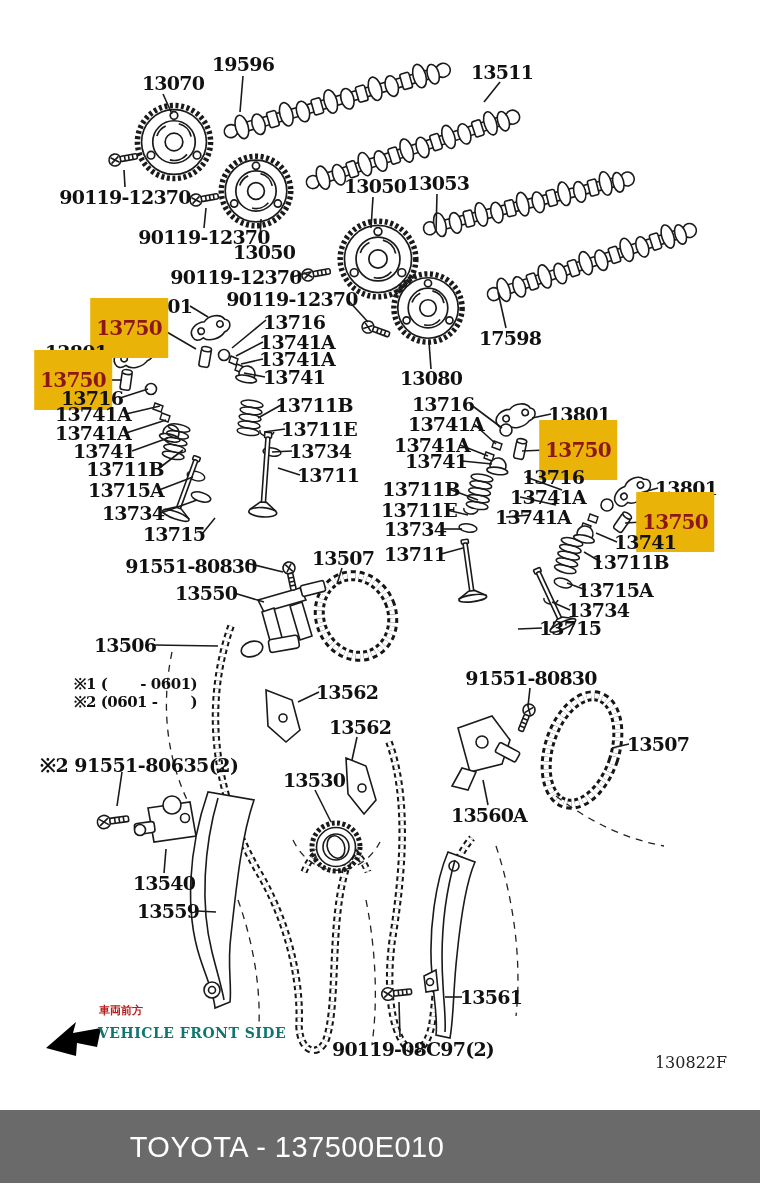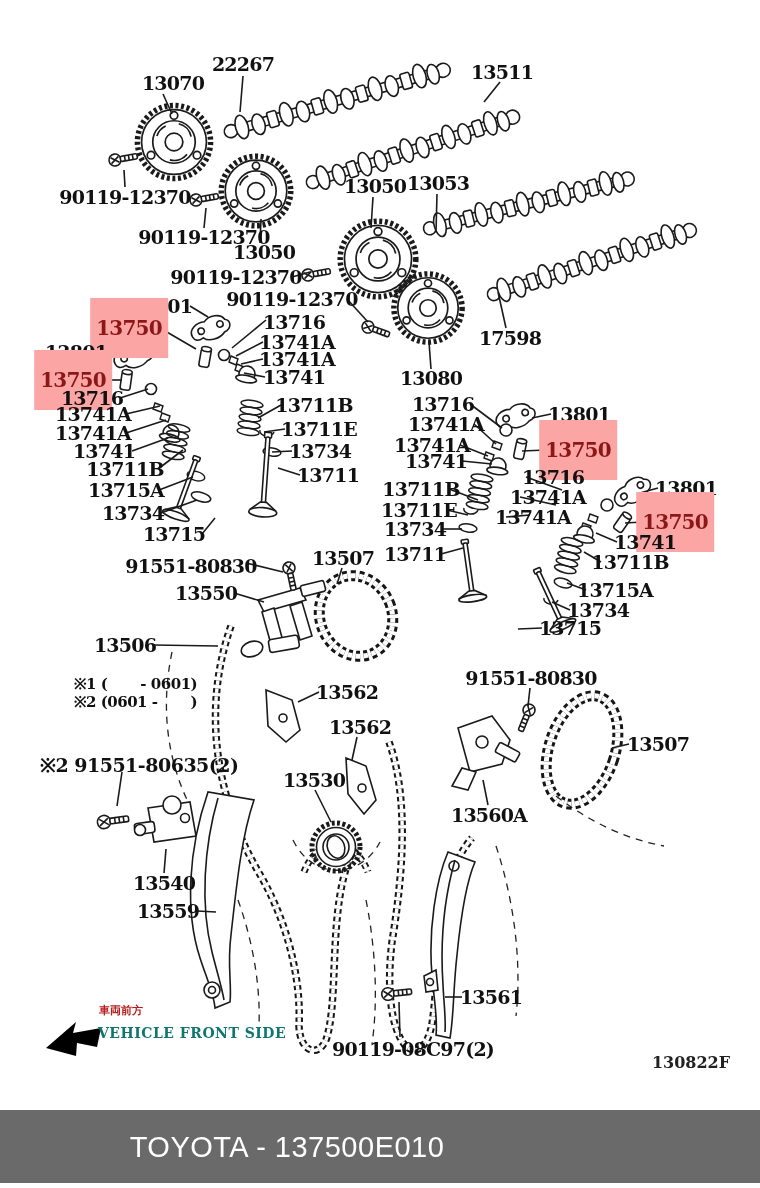--- a/index.html
+++ b/index.html
@@ -2,28 +2,28 @@
 <html><head>
 <meta charset="utf-8">
 <style>
   html,body{margin:0;padding:0;background:#fff;}
   #stage{position:relative;width:760px;height:1188px;background:#fff;overflow:hidden;
          font-family:"DejaVu Serif", serif;}
   #art, #leads{position:absolute;left:0;top:0;}
   #leads{pointer-events:none;}
   .lbl{position:absolute;transform:translate(-50%,-50%);white-space:nowrap;
        font-weight:bold;font-size:19px;letter-spacing:-0.8px;color:#111;line-height:1;}
-  .lbl.hl{background:#fca5a5;color:#8c1717;padding:20px 6px;font-size:20px;}
+  .lbl.hl{background:#eab308;color:#8c1717;padding:20px 6px;font-size:20px;}
   .note{position:absolute;font-weight:bold;color:#111;white-space:pre;line-height:1;}
   .note.small{font-size:15px;letter-spacing:-0.5px;margin-left:24px;}
   .note.big{font-size:19px;letter-spacing:-0.5px;}
   #front-jp{position:absolute;left:99px;top:1003px;font-size:11px;font-weight:bold;color:#b91c1c;}
   #front-en{position:absolute;left:98px;top:1025px;font-size:14px;font-weight:bold;letter-spacing:0.5px;color:#0f766e;}
   #drawing-code{position:absolute;left:691px;top:1062px;transform:translate(-50%,-50%);
-       font-size:16px;font-weight:bold;color:#222;letter-spacing:0;}
+       font-size:16px;font-weight:normal;color:#222;letter-spacing:0;}
   #footer{position:absolute;left:0;top:1110px;width:760px;height:73px;background:#6a6a6a;}
   #footer span{position:absolute;top:50%;transform:translate(-50%,-50%);color:#fff;
        font-family:"Liberation Sans", sans-serif;font-size:29px;letter-spacing:0.5px;}
   #footer .fl{left:287px;} #footer .fr{left:553px;}
   svg *{vector-effect:non-scaling-stroke;}
 </style>
 </head>
 <body>
 
 <div id="stage">
@@ -300,21 +300,21 @@
       <line x1="629" y1="744" x2="612" y2="748" stroke="#1a1a1a" stroke-width="1.6"></line>
       <line x1="488" y1="805" x2="483" y2="780" stroke="#1a1a1a" stroke-width="1.6"></line>
       <line x1="164" y1="873" x2="166" y2="849" stroke="#1a1a1a" stroke-width="1.6"></line>
       <line x1="197" y1="911" x2="216" y2="912" stroke="#1a1a1a" stroke-width="1.6"></line>
       <line x1="462" y1="997" x2="445" y2="997" stroke="#1a1a1a" stroke-width="1.6"></line>
       <line x1="400" y1="1037" x2="399" y2="1002" stroke="#1a1a1a" stroke-width="1.6"></line>
       <line x1="122" y1="772" x2="117" y2="806" stroke="#1a1a1a" stroke-width="1.6"></line>
     </svg>
 
   <div id="labels">
-      <div class="lbl" style="left: 243px; top: 64px;">22267</div>
+      <div class="lbl" style="left: 243px; top: 64px;">19596</div>
       <div class="lbl" style="left: 173px; top: 83px;">13070</div>
       <div class="lbl" style="left: 502px; top: 72px;">13511</div>
       <div class="lbl" style="left: 125px; top: 197px;">90119-12370</div>
       <div class="lbl" style="left: 204px; top: 237px;">90119-12370</div>
       <div class="lbl" style="left: 375px; top: 186px;">13050</div>
       <div class="lbl" style="left: 438px; top: 183px;">13053</div>
       <div class="lbl" style="left: 264px; top: 252px;">13050</div>
       <div class="lbl" style="left: 236px; top: 277px;">90119-12370</div>
       <div class="lbl" style="left: 292px; top: 299px;">90119-12370</div>
       <div class="lbl" style="left: 510px; top: 338px;">17598</div>

